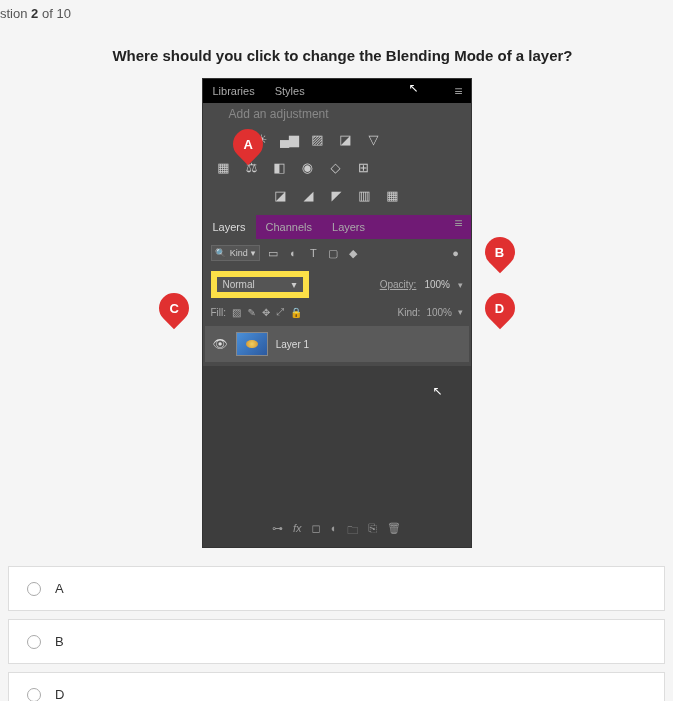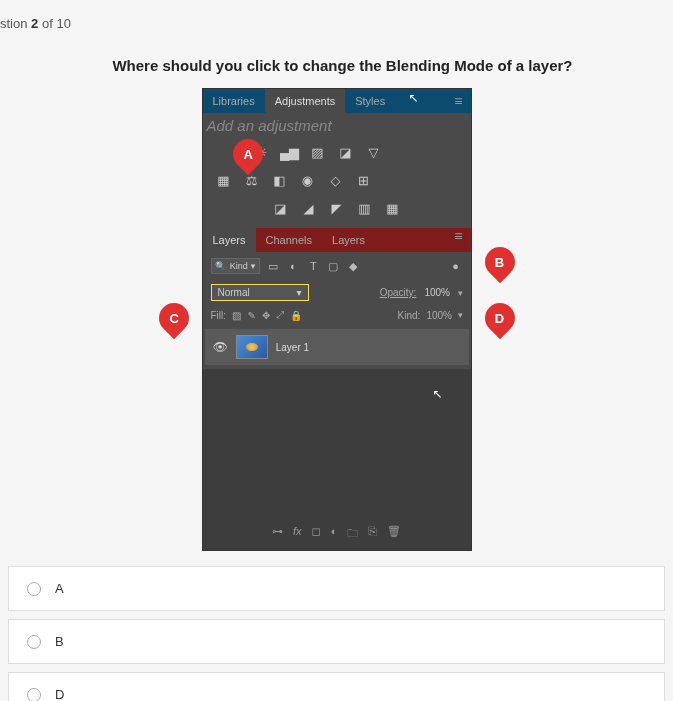--- a/index.html
+++ b/index.html
@@ -5,21 +5,21 @@
     * { margin: 0; padding: 0; box-sizing: border-box; }
     body {
       font-family: -apple-system, BlinkMacSystemFont, "Segoe UI", Arial, sans-serif;
       background: #f5f5f5;
       width: 673px;
       height: 701px;
       overflow: hidden;
       position: relative;
     }
     .question-header {
-      padding: 16px 0 0 0;
+      padding: 6px 0 0 0;
       font-size: 13px;
       color: #555;
     }
     .question-header .bold { font-weight: 700; color: #333; }
     .question-text {
       text-align: center;
       font-weight: 700;
       font-size: 15px;
       color: #222;
       margin: 26px 0 14px 12px;
@@ -34,57 +34,56 @@
       width: 270px;
       background: #4a4a4a;
       color: #ccc;
       font-size: 11px;
       position: relative;
       border: 1px solid #333;
     }
     .tabs {
       display: flex;
       align-items: center;
-      background: #0c4a6e;
+      background: #000000;
       height: 24px;
       justify-content: flex-end;
     }
     .tab {
       padding: 0 10px;
       font-size: 11px;
       color: #aaa;
       line-height: 24px;
     }
     .tab.active { background: #4a4a4a; color: #ddd; }
     .tab-menu { margin-left: auto; padding: 0 8px; color: #999; font-size: 14px; }
     .add-adj {
-      padding: 4px 4px;
+      padding: 4px 26px;
       color: #888;
-      font-size: 15px;
-      font-style: italic;
+      font-size: 12px;
     }
     .adj-row {
       display: flex;
       gap: 10px;
       padding: 6px 12px;
       align-items: center;
     }
     .adj-icon {
       width: 18px;
       height: 16px;
       display: inline-flex;
       align-items: center;
       justify-content: center;
       color: #ccc;
       font-size: 13px;
     }
     .tabs2 {
       display: flex;
       align-items: flex-start;
-      background: #7f1d1d;
+      background: #701a75;
       height: 24px;
       margin-top: 6px;
     }
     .filter-row {
       display: flex;
       align-items: center;
       gap: 6px;
       padding: 6px 8px;
       background: #4a4a4a;
     }
@@ -108,21 +107,21 @@
       color: #bbb;
     }
     .blend-row {
       display: flex;
       align-items: center;
       padding: 4px 8px;
       gap: 8px;
     }
     .blend-dropdown {
       background: #555;
-      border: 1px solid #fde047;
+      border: 6px solid #fde047;
       color: #ccc;
       font-size: 10px;
       padding: 2px 6px;
       width: 98px;
       display: flex;
       justify-content: space-between;
       align-items: center;
     }
     .opacity-label {
       color: #aaa;
@@ -254,21 +253,20 @@
       </div>
     <div class="marker marker-left marker-C">
         <span>C</span>
       </div>
     <div class="marker marker-right marker-D">
         <span>D</span>
       </div>
 
     <div class="tabs">
       <div class="tab">Libraries</div>
-      <div class="tab active">Adjustments</div>
       <div class="tab">Styles</div>
       <div class="tab-menu">≡</div>
     </div>
     <div class="add-adj">Add an adjustment</div>
 
     <div class="adj-row">
       <span style="width:28px"></span>
       <span class="adj-icon">☀</span>
       <span class="adj-icon">▄▆</span>
       <span class="adj-icon">▨</span>

